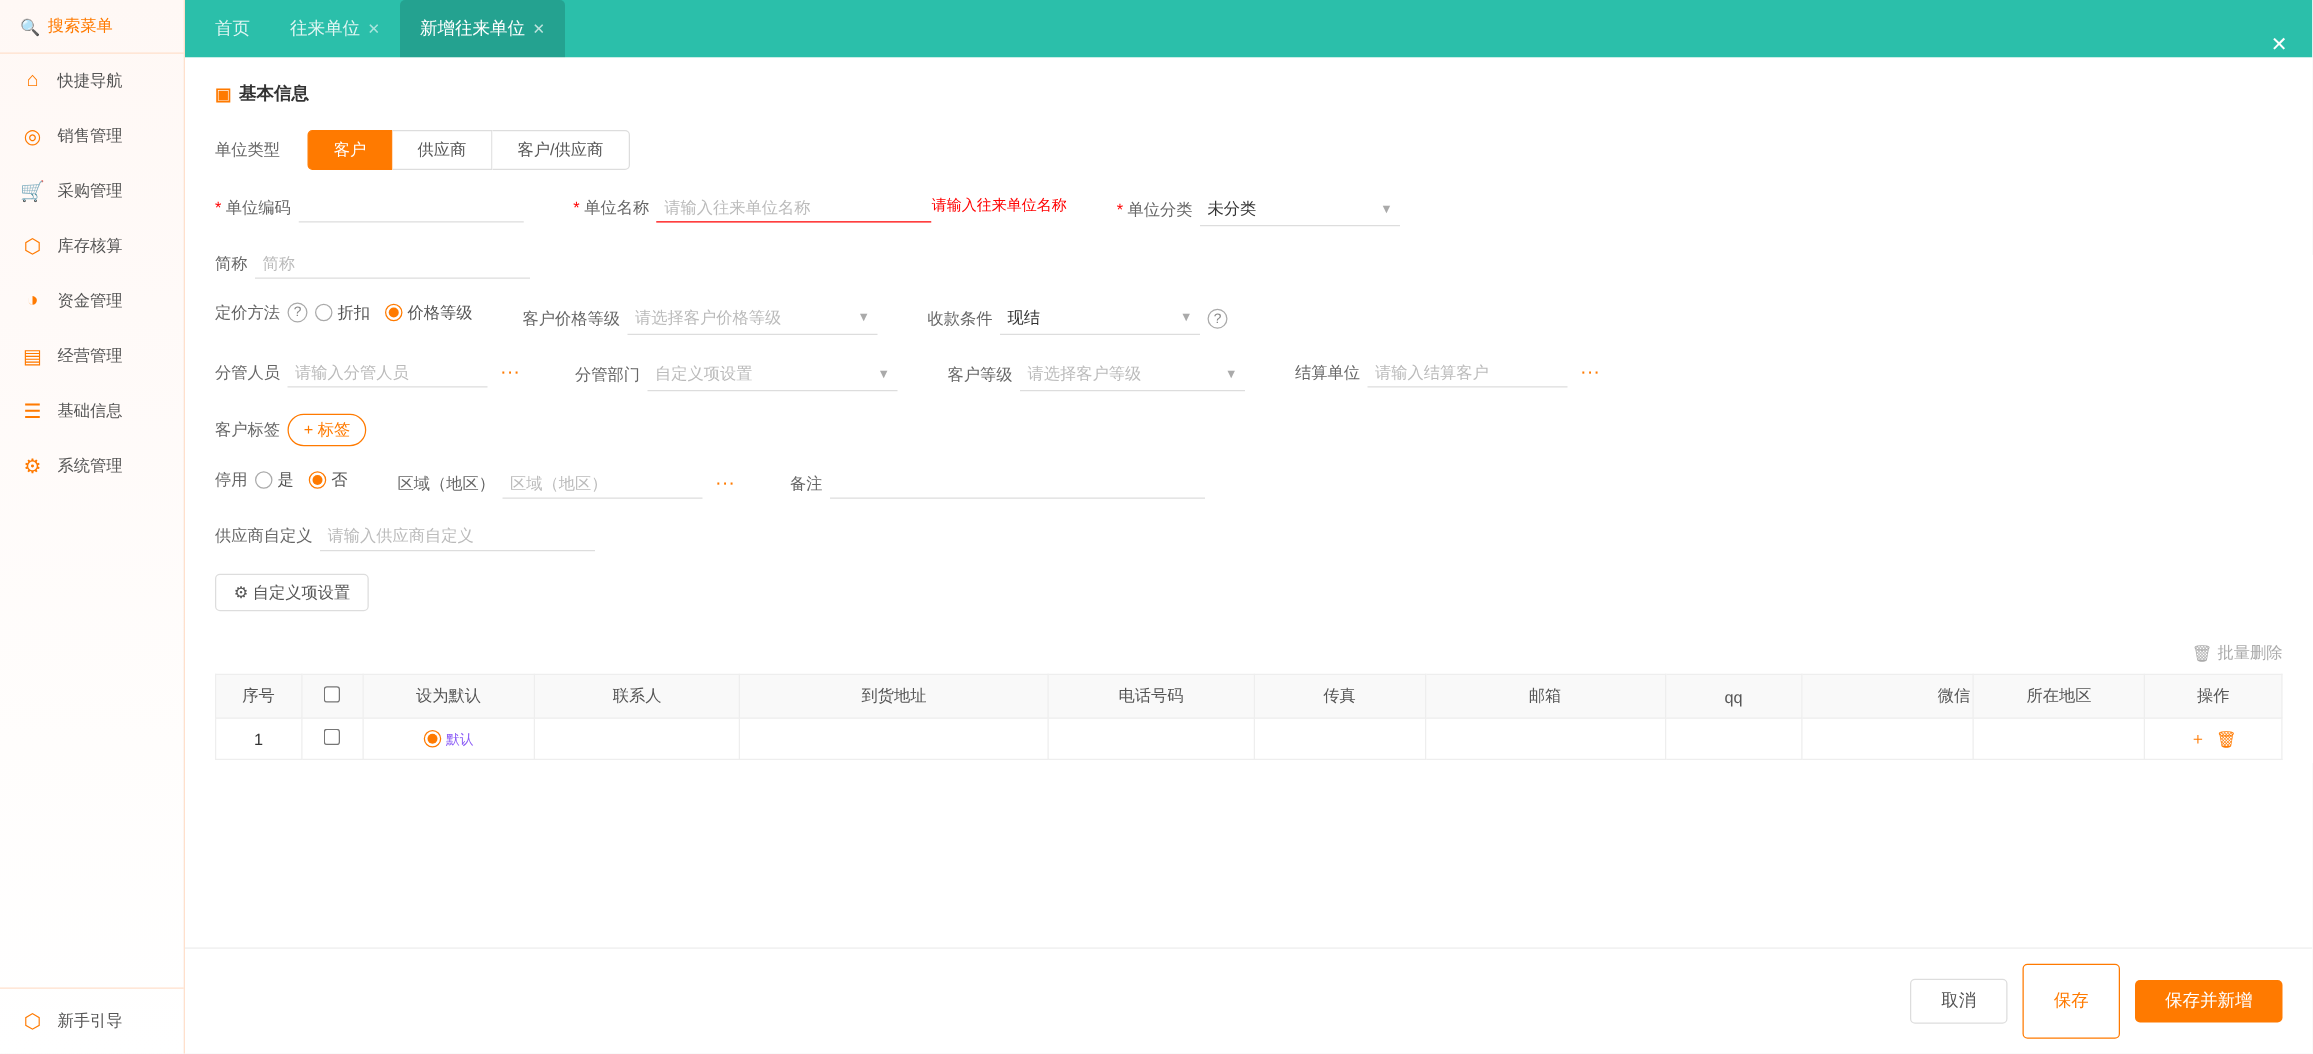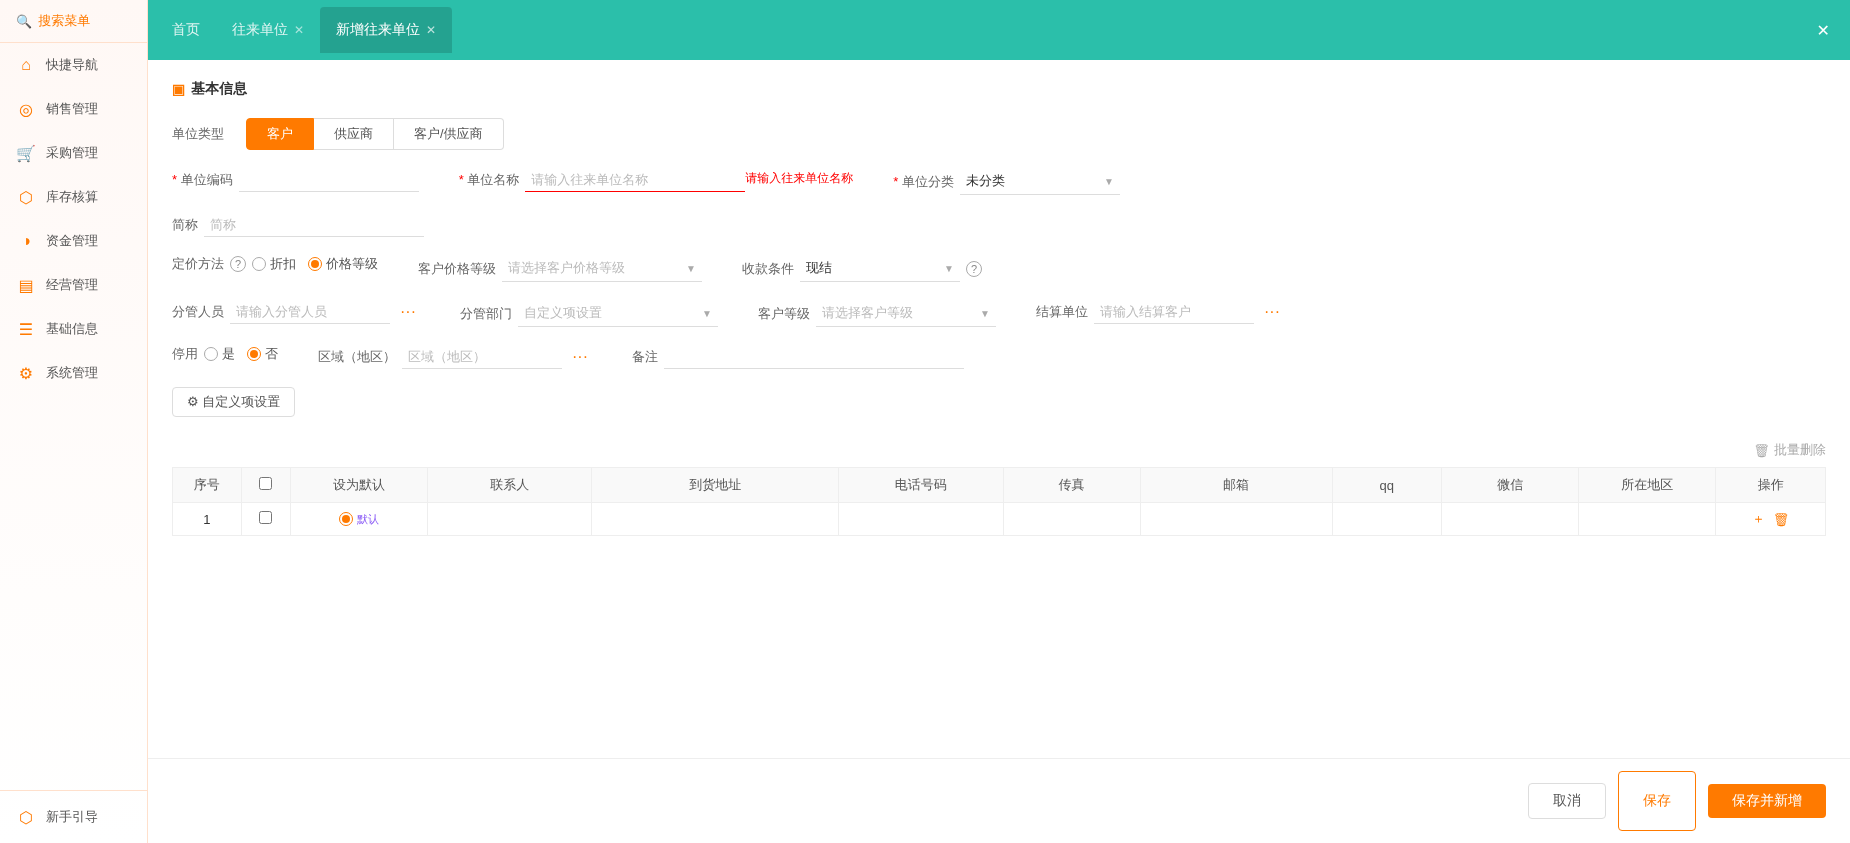--- a/index.html
+++ b/index.html
@@ -36,22 +36,22 @@
       padding: 8px 0;
     }
     .sidebar-bottom .sidebar-item { padding: 8px 16px; }
 
     
     .main { flex: 1; display: flex; flex-direction: column; overflow: hidden; }
 
     
     .tabs {
       background: #2bbfaa;
-      display: flex; align-items: center;
-      height: 60px;
+      display: flex; align-items: flex-end;
+      height: 46px;
       padding: 0 8px;
     }
     .tab {
       padding: 0 16px;
       height: 46px;
       display: flex; align-items: center; gap: 6px;
       color: rgba(255,255,255,0.85);
       cursor: pointer;
       font-size: 14px;
       white-space: nowrap;
@@ -180,21 +180,21 @@
     }
     .col-seq { width: 50px; }
     .col-check { width: 36px; }
     .col-default { width: 100px; }
     .col-contact { width: 120px; }
     .col-addr { width: 180px; }
     .col-phone { width: 120px; }
     .col-fax { width: 100px; }
     .col-email { width: 140px; }
     .col-qq { width: 80px; }
-    .col-weixin { width: 100px; }
+    .col-weixin { width: 100px; text-align: right; }
     .col-area { width: 100px; }
     .col-op { width: 80px; }
     .row-op { display: flex; align-items: center; justify-content: center; gap: 8px; color: #ff7a00; }
     .row-op span { cursor: pointer; }
 
     
     .footer {
       display: flex; justify-content: flex-end; align-items: center; gap: 12px;
       padding: 12px 24px; background: #fff; border-top: 1px solid #eee;
     }
@@ -405,20 +405,26 @@
       </div>
 
       <div class="form-field">
         <span class="form-label">结算单位</span>
         <input type="text" class="form-input" style="width: 160px;" placeholder="请输入结算客户">
         <span class="more-btn">···</span>
       </div>
     </div>
 
     
+    <div class="form-row">
+      <div class="form-field">
+        <span class="form-label">客户标签</span>
+        <button class="tag-btn">+ 标签</button>
+      </div>
+    </div>
 
     
     <div class="form-row">
 
       <div class="form-field">
         <span class="form-label">停用</span>
         <div class="radio-group">
           <div class="radio-item">
             <div class="radio-circle"></div>
             <span class="radio-label">是</span>
@@ -436,20 +442,26 @@
         <span class="more-btn">···</span>
       </div>
 
       <div class="form-field">
         <span class="form-label">备注</span>
         <input type="text" class="form-input" style="width: 300px;">
       </div>
     </div>
 
     
+    <div class="form-row">
+      <div class="form-field">
+        <span class="form-label">供应商自定义</span>
+        <input type="text" class="form-input" style="width: 220px;" placeholder="请输入供应商自定义">
+      </div>
+    </div>
 
     
     <button class="custom-settings-btn">⚙ 自定义项设置</button>
 
     
     <div class="table-section">
       <div class="table-toolbar">
         <div class="batch-delete-btn">
           <span>🗑</span>
           <span>批量删除</span>

